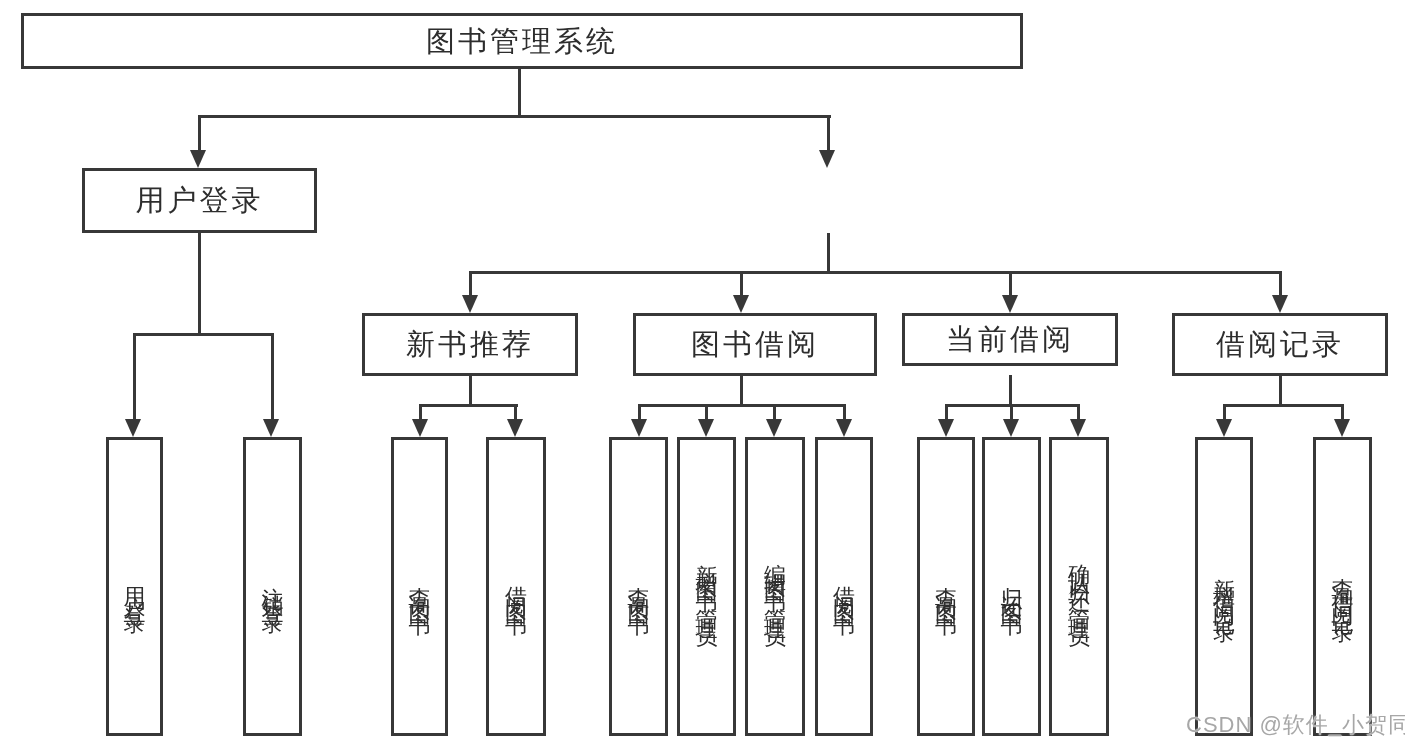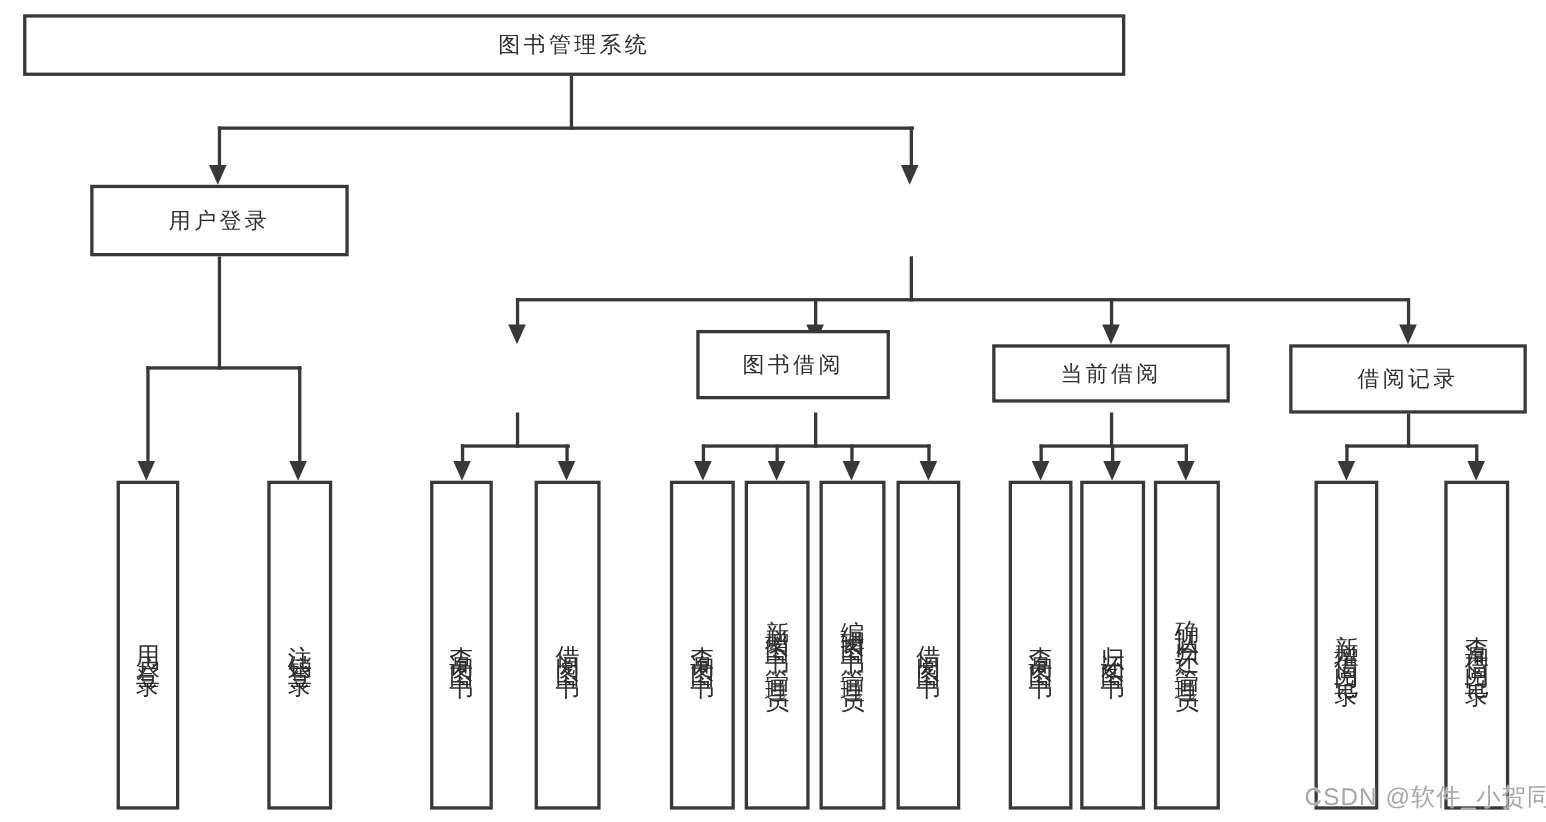--- a/index.html
+++ b/index.html
@@ -20,21 +20,21 @@
     box-sizing: border-box;
     border: 3px solid #383838;
     background: #ffffff;
     color: #2d2d2d;
     display: flex;
     align-items: center;
     justify-content: center;
     text-align: center;
   }
   .node.h {
-    font-size: 20px;
+    font-size: 29px;
     letter-spacing: 3px;
     line-height: 1;
     white-space: nowrap;
   }
   .node.v {
     writing-mode: vertical-rl;
     text-orientation: mixed;
     font-size: 22px;
     letter-spacing: 9px;
     line-height: 1;
@@ -126,21 +126,22 @@
   <div class="hline" style="left:1223px;top:404px;width:120px"></div>
   <div class="vline" style="left:1223px;top:404px;height:17px"></div>
   <div class="arrow" style="left:1216px;top:419px"></div>
   <div class="vline" style="left:1341px;top:404px;height:17px"></div>
   <div class="arrow" style="left:1334px;top:419px"></div>
 
   <div class="node h" style="left:21px;top:13px;width:1002px;height:56px">图书管理系统</div>
 
   <div class="node h" style="left:82px;top:168px;width:235px;height:65px">用户登录</div>
 
-  <div class="node h" style="left:633px;top:300px;width:176px;height:63px">图书借阅</div>
+  <div class="node h" style="left:362px;top:313px;width:216px;height:63px">新书推荐</div>
+  <div class="node h" style="left:633px;top:313px;width:244px;height:63px">图书借阅</div>
   <div class="node h" style="left:902px;top:313px;width:216px;height:53px">当前借阅</div>
   <div class="node h" style="left:1172px;top:313px;width:216px;height:63px">借阅记录</div>
 
   <div class="node v" style="left:106px;top:437px;width:57px;height:299px">用户登录</div>
   <div class="node v" style="left:243px;top:437px;width:59px;height:299px">注销登录</div>
 
   <div class="node v" style="left:391px;top:437px;width:57px;height:299px">查询图书</div>
   <div class="node v" style="left:486px;top:437px;width:60px;height:299px">借阅图书</div>
 
   <div class="node v" style="left:609px;top:437px;width:59px;height:299px">查询图书</div>

